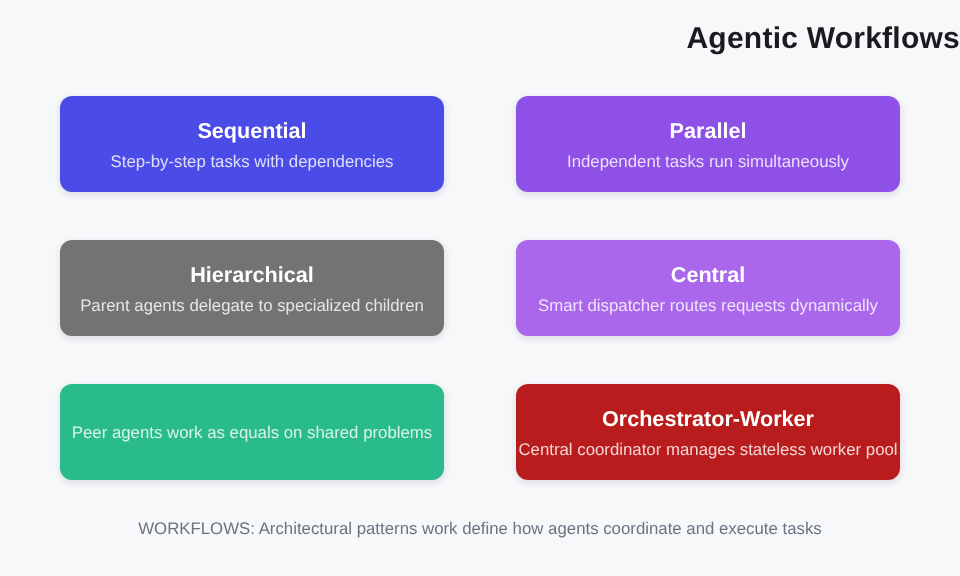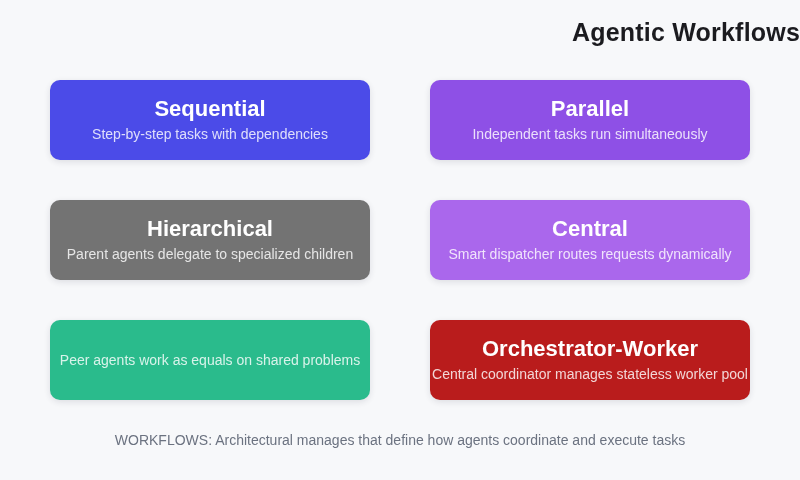--- a/index.html
+++ b/index.html
@@ -35,21 +35,21 @@
     display: flex;
     flex-direction: column;
     align-items: center;
     justify-content: center;
     gap: 7px;
     overflow: hidden;
     box-shadow: 0 2px 6px rgba(30, 30, 60, 0.12);
     color: #ffffff;
   }
   .card-title {
-    font-size: 22px;
+    font-size: 18px;
     line-height: 20px;
     font-weight: bold;
     white-space: nowrap;
   }
   .card-subtitle {
     font-size: 14px;
     line-height: 16px;
     color: rgba(255, 255, 255, 0.82);
     white-space: nowrap;
     text-align: center;
@@ -93,13 +93,13 @@
     <div class="card-subtitle">Peer agents work as equals on shared problems</div>
   </div>
 
   <div class="card" style="background: #b91c1c;">
     <div class="card-title">Orchestrator-Worker</div>
     <div class="card-subtitle">Central coordinator manages stateless worker pool</div>
   </div>
 
 </div>
 
-<p class="footer-caption">WORKFLOWS: Architectural manages that define how agents coordinate and execute tasks</p>
+<p class="footer-caption">WORKFLOWS: Architectural patterns work define how agents coordinate and execute tasks</p>
 
 </body></html>

